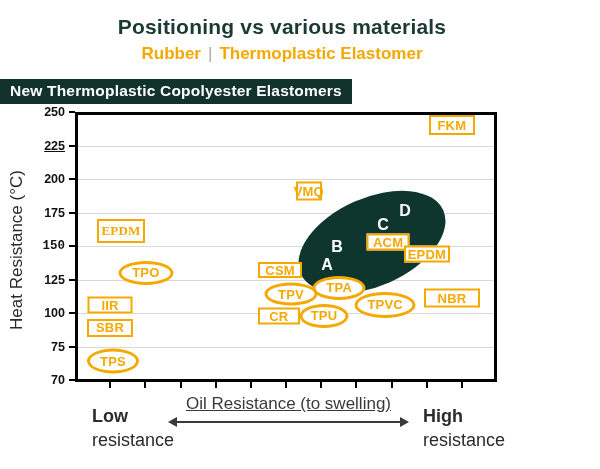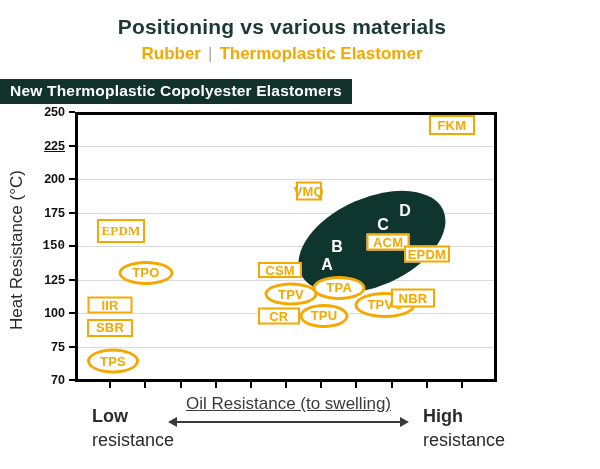--- a/index.html
+++ b/index.html
@@ -107,21 +107,21 @@
       <div class="mat ellipse" style="left: 145.896px; top: 272.8px; width: 55px; height: 24px;">TPO</div>
       <div class="mat" style="left: 110.026px; top: 304.96px; width: 45px; height: 17px;">IIR</div>
       <div class="mat" style="left: 110.026px; top: 327.74px; width: 46px; height: 18px;">SBR</div>
       <div class="mat ellipse" style="left: 112.98px; top: 361.24px; width: 52px; height: 25px;">TPS</div>
       <div class="mat" style="left: 280.092px; top: 270.12px; width: 44px; height: 16px;">CSM</div>
       <div class="mat ellipse" style="left: 291.064px; top: 294.24px; width: 53px; height: 23px;">TPV</div>
       <div class="mat" style="left: 278.826px; top: 315.68px; width: 42px; height: 17px;">CR</div>
       <div class="mat ellipse" style="left: 323.98px; top: 315.68px; width: 49px; height: 24px;">TPU</div>
       <div class="mat ellipse" style="left: 339.172px; top: 287.54px; width: 53px; height: 24px;">TPA</div>
       <div class="mat ellipse" style="left: 385.17px; top: 304.96px; width: 61px; height: 26px;">TPVC</div>
-      <div class="mat" style="left: 413px; top: 298.26px; width: 44px; height: 19px;">NBR</div>
+      <div class="mat" style="left: 452px; top: 298.26px; width: 56px; height: 19px;">NBR</div>
       <div class="mat" style="left: 388.124px; top: 241.98px; width: 43px; height: 17px;">ACM</div>
       <div class="mat" style="left: 426.948px; top: 254.04px; width: 46px; height: 17px;">EPDM</div>
     </div>
 
   <div class="xlabel">Oil Resistance (to swelling)</div>
   <div class="x-arrow"></div>
 
   <div class="end-label low-pos">
     <div class="big">Low</div>
     <div>resistance</div>

